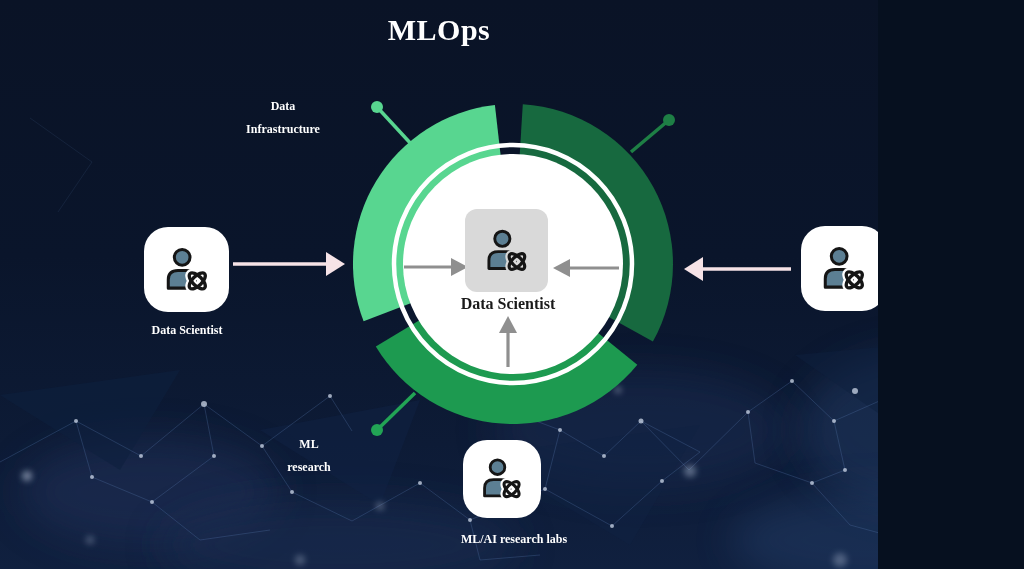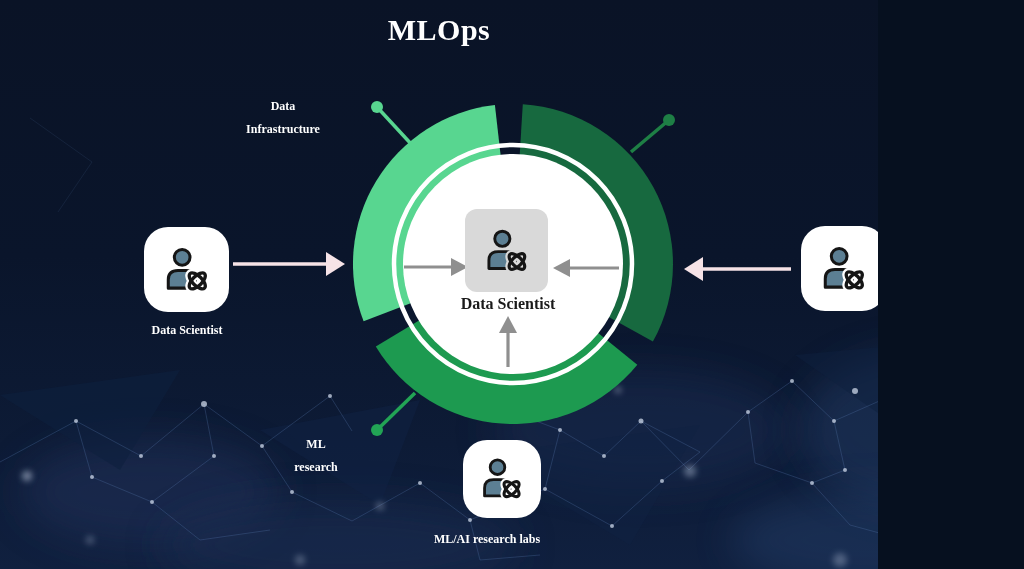--- a/index.html
+++ b/index.html
@@ -201,21 +201,21 @@
       <polygon class="pink-head" points="703,257 703,281 684,269"></polygon>
     </g>
   </svg>
 
   <div class="title">MLOps</div>
 
   <div class="label" style="left:283px;top:95px">
     <div>Data</div>
     <div>Infrastructure</div>
   </div>
-  <div class="label" style="left:316px;top:433px">
+  <div class="label" style="left:309px;top:433px">
     <div>ML</div>
     <div>research</div>
   </div>
 
   <div class="card" style="left:144px;top:227px;width:85px;height:85px">
     <svg class="icon" viewBox="0 0 96 96">
         <use href="#person-atom"></use>
       </svg>
   </div>
   <div class="label" style="left:187px;top:319px">Data Scientist</div>
@@ -224,21 +224,21 @@
     <svg class="icon" viewBox="0 0 96 96">
         <use href="#person-atom"></use>
       </svg>
   </div>
 
   <div class="card" style="left:463px;top:440px;width:78px;height:78px">
     <svg class="icon" style="width:54px;height:54px" viewBox="0 0 96 96">
         <use href="#person-atom"></use>
       </svg>
   </div>
-  <div class="label" style="left:487px;top:528px">ML/AI research labs</div>
+  <div class="label" style="left:514px;top:528px">ML/AI research labs</div>
 
   <div class="center-box">
     <svg class="icon" viewBox="0 0 96 96">
         <use href="#person-atom"></use>
       </svg>
   </div>
   <div class="center-label">Data Scientist</div>
 
 </div>
 

